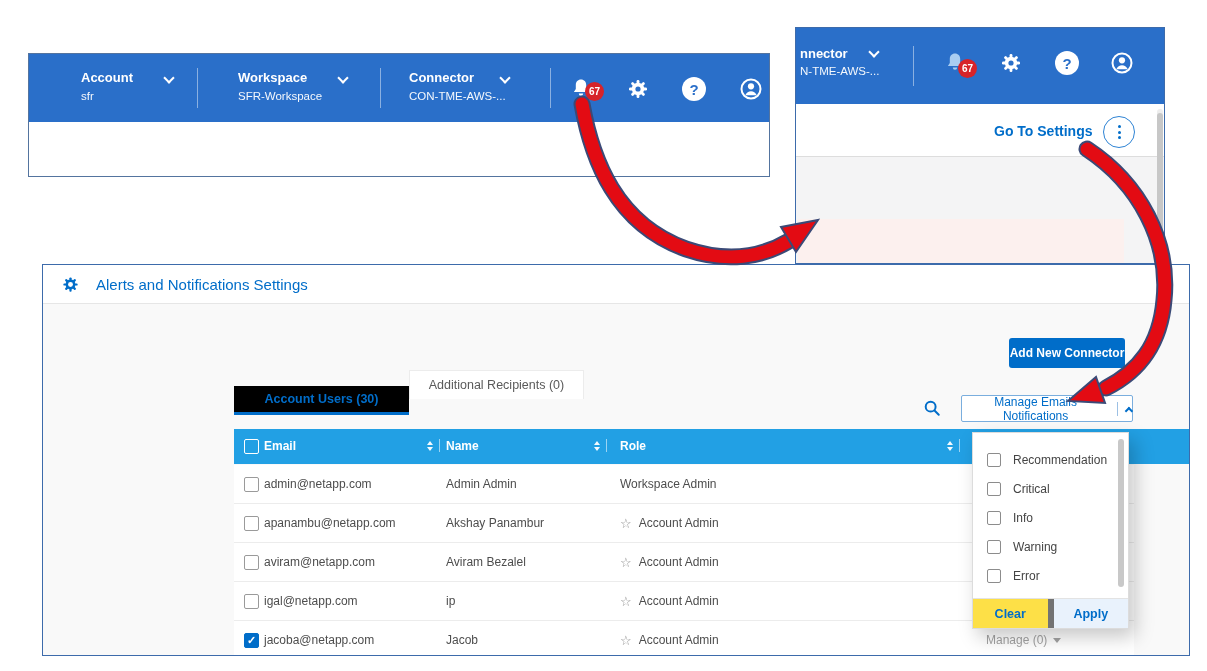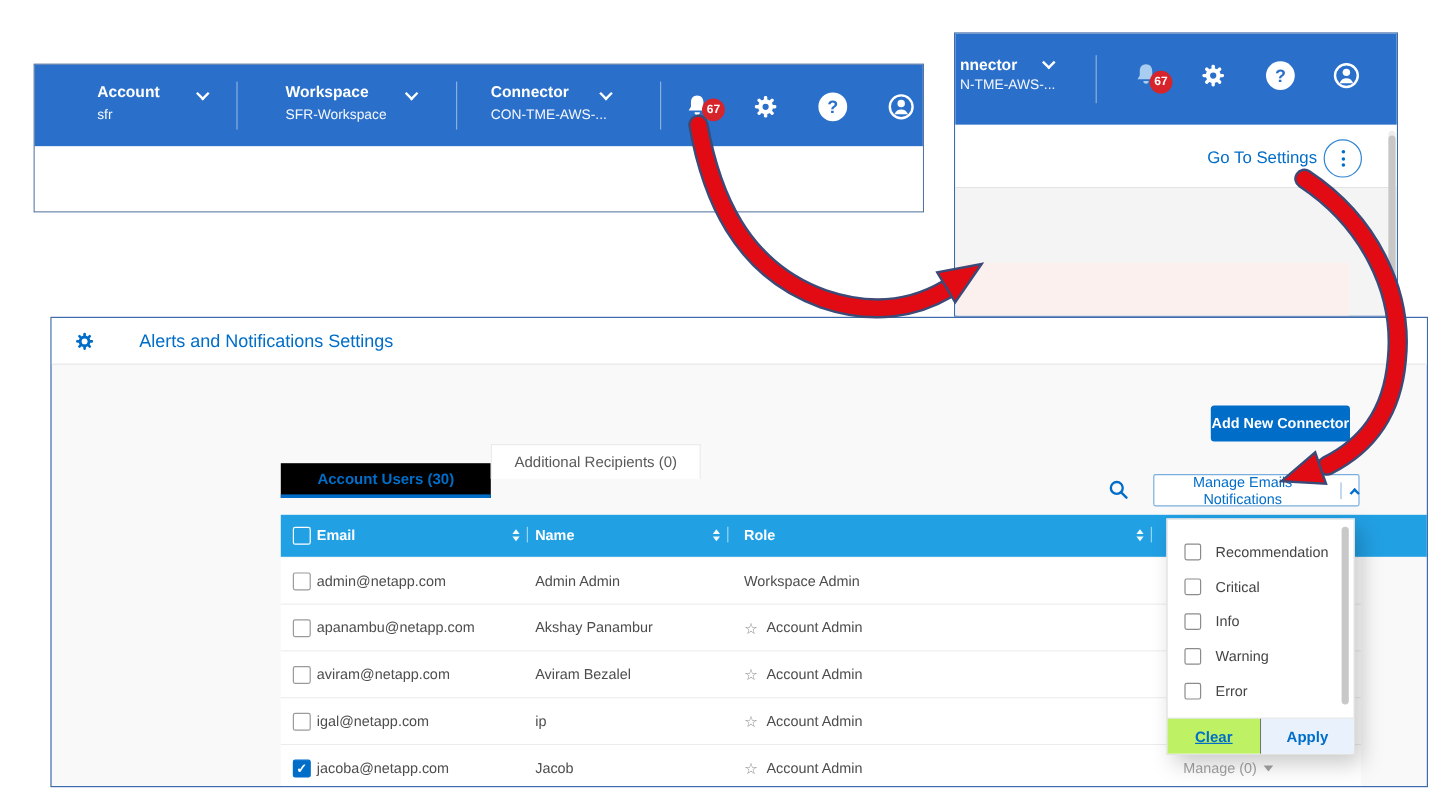--- a/index.html
+++ b/index.html
@@ -19,21 +19,21 @@
 
   
   .hdr-panel{border:1px solid #54749f;background:#fff;}
   .bluebar{position:absolute;left:0;right:0;top:0;background:var(--hdrblue);color:#fff;}
   .sel-label{font-size:13px;font-weight:bold;color:#fff;line-height:15px;}
   .sel-value{font-size:11.5px;color:rgba(255,255,255,.95);line-height:15px;margin-top:3px;white-space:nowrap;}
   .badge{position:absolute;min-width:19px;height:19px;border-radius:10px;background:var(--badge);color:#fff;
          font-size:10px;font-weight:bold;display:flex;align-items:center;justify-content:center;padding:0 3px;}
 
   
-  .gts{color:var(--accent);font-weight:normal;font-size:14px;margin-left:12px;}
+  .gts{color:var(--accent);font-weight:bold;font-size:14px;}
   .kebab{width:32px;height:32px;border:1.5px solid #2e83d4;border-radius:50%;display:flex;flex-direction:column;
          align-items:center;justify-content:center;gap:2.5px;background:#fff;}
   .kebab i{width:3px;height:3px;border-radius:50%;background:var(--accent);}
 
   
   .main-panel{border:1px solid #3d6bab;background:#f9f9f9;overflow:hidden;}
   .titlebar{position:absolute;left:0;right:0;top:0;height:39px;background:#fff;border-bottom:1px solid #e6e6e6;}
   .title-text{color:var(--accent);font-size:15px;}
   .btn-primary{background:var(--accent);color:#fff;font-size:12px;font-weight:bold;border:none;border-radius:3px;
                display:flex;align-items:center;justify-content:center;cursor:pointer;}
@@ -63,21 +63,21 @@
   .manage-cell{color:#a3a3a3;font-size:12px;display:flex;align-items:center;gap:6px;}
   .caret-dn{width:0;height:0;border-left:4px solid transparent;border-right:4px solid transparent;border-top:5px solid #a3a3a3;}
 
   
   .dropdown{background:#fff;border:1px solid #dcdcdc;box-shadow:6px 8px 18px rgba(0,0,0,.22);}
   .dd-item{height:29px;display:flex;align-items:center;gap:12px;padding-left:14px;}
   .dd-item .cb{width:14px;height:14px;border:1.5px solid #8c8c8c;}
   .dd-label{font-size:12px;color:#444;}
   .dd-btns{position:absolute;left:0;right:0;bottom:0;height:30px;border-top:1px solid #e3e3e3;display:flex;}
   .dd-btn{flex:1;display:flex;align-items:center;justify-content:center;font-size:12.5px;font-weight:bold;color:var(--accent);cursor:pointer;}
-  .dd-btn.clear{background:#bef264;border-right:1px solid #737373;text-decoration:underline;}
+  .dd-btn.clear{background:#fde047;border-right:6px solid #737373;}
   .dd-btn.apply{background:#e9f2fc;}
   .dd-scroll{position:absolute;width:6px;border-radius:3px;background:#c8c8c8;}
 </style>
 </head>
 <body>
 
 <div id="stage">
 
   <div class="abs hdr-panel" style="left:795px;top:27px;width:370px;height:237px;border-color:#3d6bab;overflow:hidden;">
     <div class="bluebar" style="height:76px;">
@@ -194,21 +194,21 @@
             <g fill="currentColor">
               <rect x="10.6" y="3" width="2.8" height="18" rx="1.2"></rect>
               <rect x="10.6" y="3" width="2.8" height="18" rx="1.2" transform="rotate(45 12 12)"></rect>
               <rect x="10.6" y="3" width="2.8" height="18" rx="1.2" transform="rotate(90 12 12)"></rect>
               <rect x="10.6" y="3" width="2.8" height="18" rx="1.2" transform="rotate(135 12 12)"></rect>
               <circle cx="12" cy="12" r="6.2"></circle>
             </g>
             <circle cx="12" cy="12" r="3.1" fill="#fff"></circle>
           </svg>
       </span>
-      <span class="title-text abs" style="left:53px;top:11px;margin-left:20px;">Alerts and Notifications Settings</span>
+      <span class="title-text abs" style="left:53px;top:11px;">Alerts and Notifications Settings</span>
     </div>
 
     <button class="btn-primary abs" style="left:966px;top:73px;width:116px;height:30px;">Add New Connector</button>
 
     <div class="tab active abs" style="left:191px;top:121px;width:175px;height:29px;">Account Users (30)</div>
     <div class="tab inactive abs" style="left:366px;top:105px;width:175px;height:29px;">Additional Recipients (0)</div>
 
     <span class="icon abs" style="left:880px;top:134px;width:18px;height:18px;color:var(--accent);">
       <svg width="18" height="18" viewBox="0 0 20 20" fill="none" stroke="currentColor" stroke-width="2.2">
           <circle cx="8.5" cy="8.5" r="5.5"></circle>

